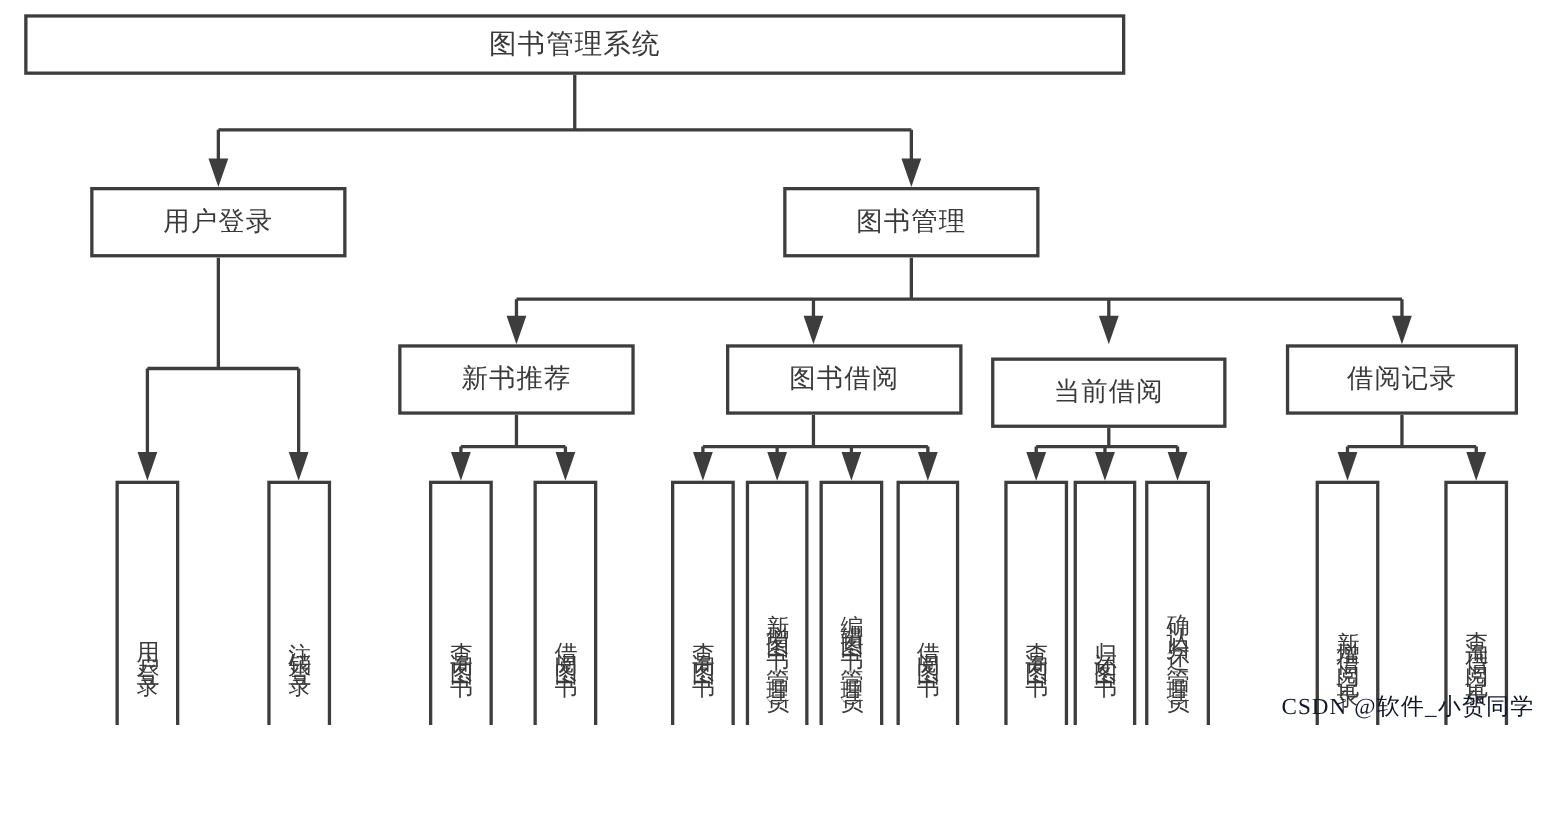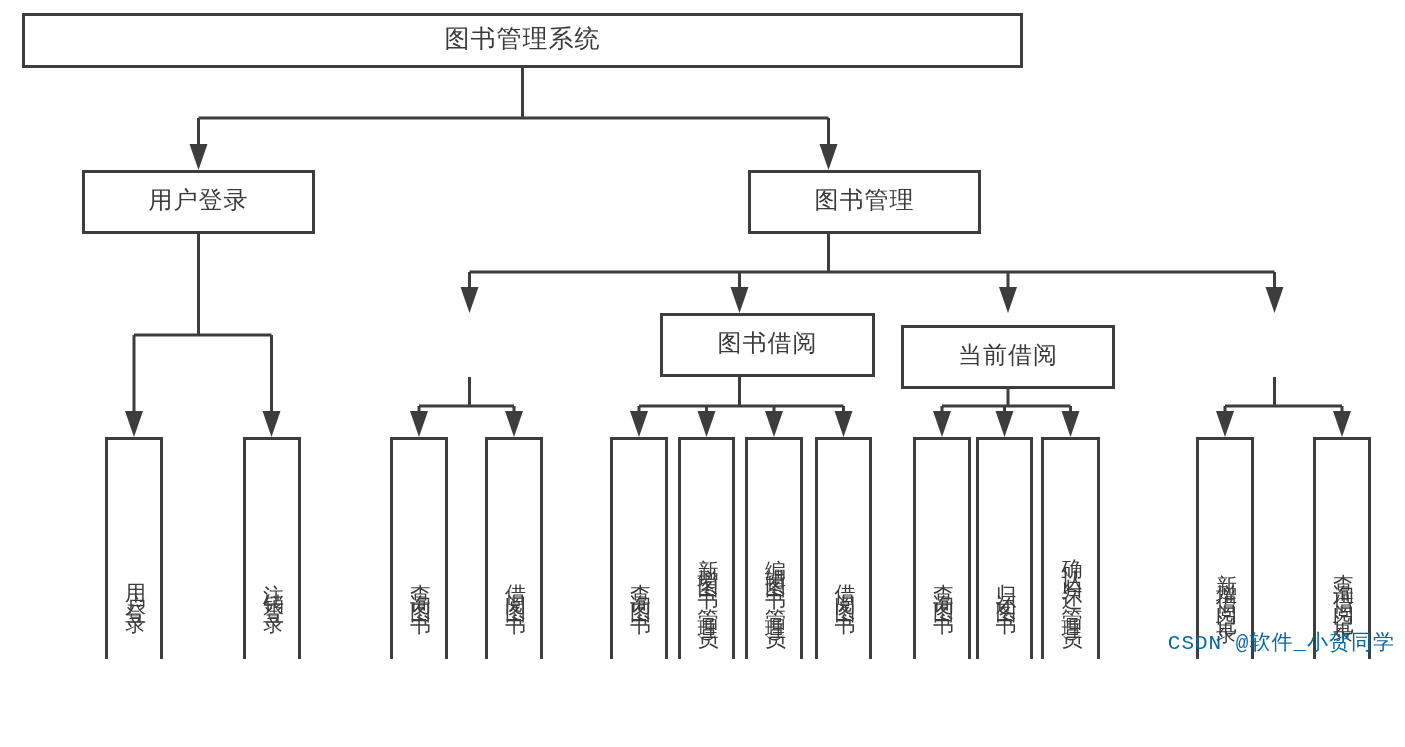--- a/index.html
+++ b/index.html
@@ -1,20 +1,20 @@
 <!DOCTYPE html>
 <html><head>
 <meta charset="utf-8">
 <style>
   html,body{margin:0;padding:0;background:#ffffff;}
   #canvas{
     position:relative;
     width:1405px;height:659px;
     background:#ffffff;
-    font-family:Liberation Mono, monospace;
+    font-family:Liberation Serif, serif;
     color:#3a3a3a;
     overflow:hidden;
   }
   #wires{position:absolute;left:0;top:0;width:1405px;height:747px;}
   .box{
     position:absolute;
     background:#ffffff;
     border:3px solid #3d3d3d;
     box-sizing:border-box;
     display:flex;
@@ -31,21 +31,21 @@
     font-size:21px;
     letter-spacing:10px;
     line-height:1;
     white-space:nowrap;
   }
   #watermark{
     position:absolute;
     right:10px;
     bottom:3px;
     font-size:21px;
-    color:#0369a1;
+    color:#0f172a;
     letter-spacing:1px;
     white-space:nowrap;
   }
 </style>
 </head>
 <body>
 
 <div id="canvas">
 
   <svg id="wires" viewBox="0 0 1405 747" xmlns="http://www.w3.org/2000/svg">
@@ -88,29 +88,35 @@
     </g>
   </svg>
 
   <div class="box" style="left:22px;top:13px;width:1001px;height:55px;">
     <span class="h-label">图书管理系统</span>
   </div>
 
   <div class="box lvl" style="left:82px;top:170px;width:233px;height:64px;">
     <span class="h-label">用户登录</span>
   </div>
-  <div class="box lvl" style="left:748px;top:170px;width:233px;height:64px;">
+  <div class="box lvl" style="left:712px;top:170px;width:233px;height:64px;">
     <span class="h-label">图书管理</span>
   </div>
 
+  <div class="box lvl" style="left:362px;top:313px;width:215px;height:64px;">
+    <span class="h-label">新书推荐</span>
+  </div>
   <div class="box lvl" style="left:632px;top:313px;width:215px;height:64px;margin-left:28px;">
     <span class="h-label">图书借阅</span>
   </div>
   <div class="box lvl" style="left:901px;top:325px;width:214px;height:64px;">
     <span class="h-label">当前借阅</span>
+  </div>
+  <div class="box lvl" style="left:1169px;top:313px;width:211px;height:64px;">
+    <span class="h-label">借阅记录</span>
   </div>
 
   <div class="box leaf" style="left:105px;">
     <span class="v-label">用户登录</span>
   </div>
   <div class="box leaf" style="left:243px;">
     <span class="v-label">注销登录</span>
   </div>
 
   <div class="box leaf" style="left:390px;">

